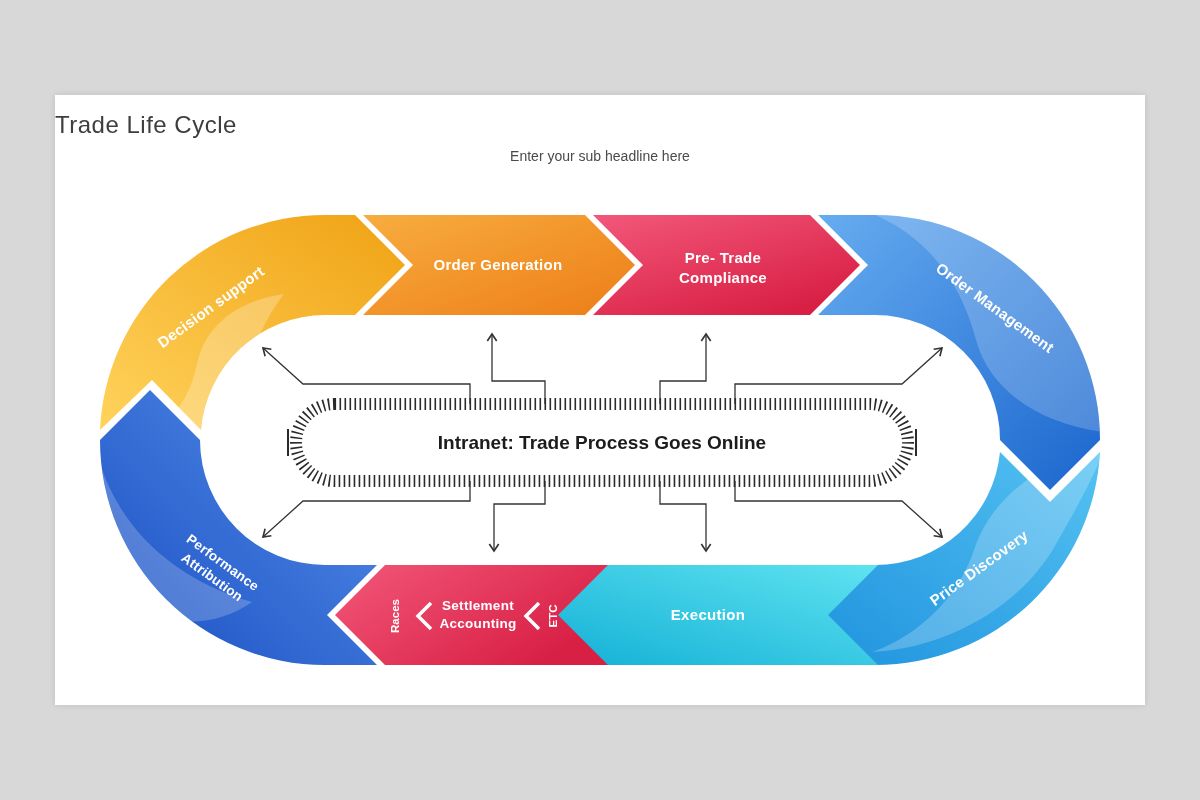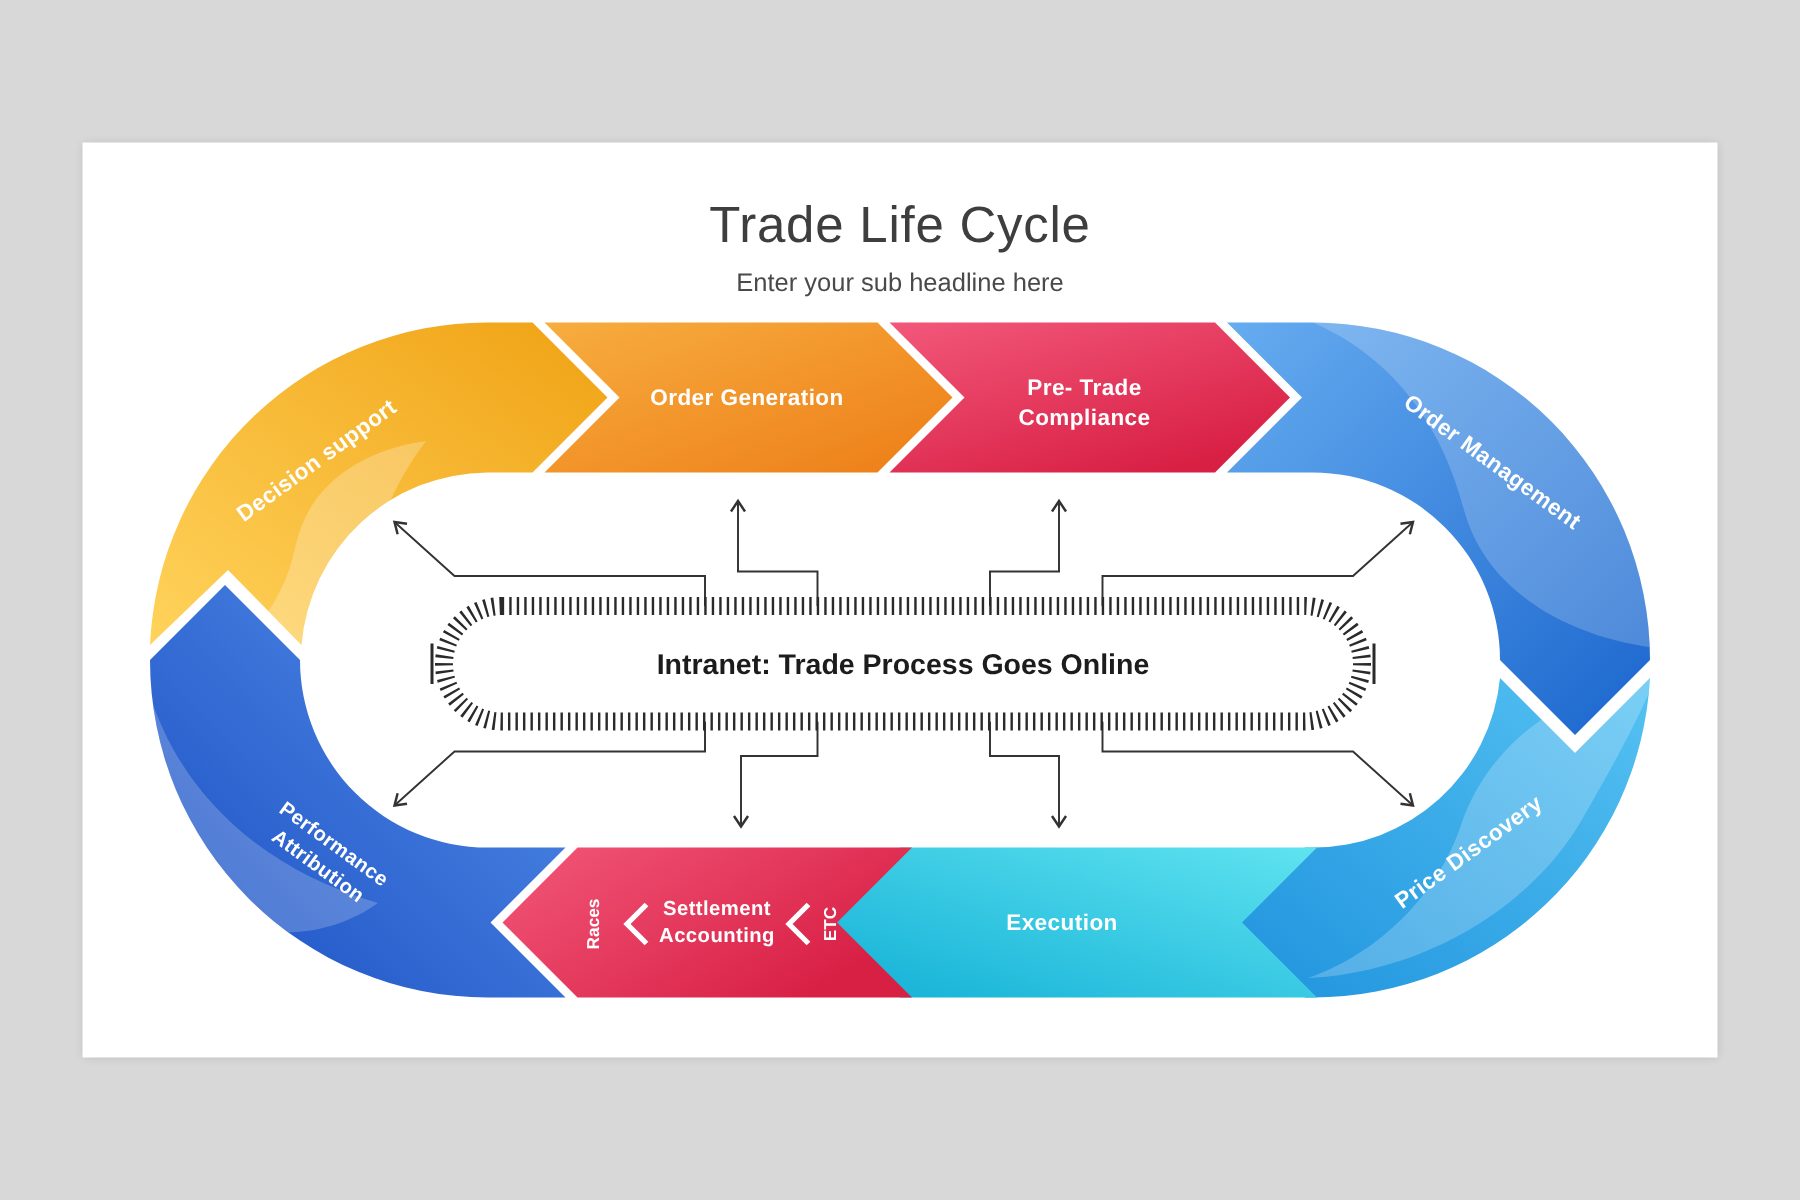--- a/index.html
+++ b/index.html
@@ -1,22 +1,22 @@
 <!DOCTYPE html>
 <html><head>
 <meta charset="utf-8">
 <style>
   html,body{margin:0;padding:0;background:#d8d8d8;}
   .stage{position:relative;width:1200px;height:800px;background:#d8d8d8;overflow:hidden;
          font-family:"Liberation Sans",sans-serif;}
   .slide{position:absolute;left:55px;top:95px;width:1090px;height:610px;background:#fff;
          box-shadow:0 0 6px rgba(0,0,0,.12);}
-  .title{margin:0;padding-top:36px;text-align:center;font-size:34px;font-weight:400;
+  .title{margin:0;padding-top:16px;font-size:24px;font-weight:400;
          color:#3e3e3e;letter-spacing:.5px;}
-  .subtitle{margin-top:9px;text-align:center;font-size:17px;color:#4a4a4a;}
+  .subtitle{margin-top:9px;text-align:center;font-size:14px;color:#4a4a4a;}
   svg.overlay{position:absolute;left:0;top:0;display:block;}
   svg text{font-family:"Liberation Sans",sans-serif;}
   .seg-label{fill:#fff;font-weight:700;font-size:15px;letter-spacing:.3px;text-anchor:middle;}
   .seg-label2{fill:#fff;font-weight:700;font-size:13.5px;letter-spacing:.3px;text-anchor:middle;}
   .seg-label-sm{fill:#fff;font-weight:700;font-size:11.5px;text-anchor:middle;}
   .center-label{fill:#1c1c1c;font-weight:700;font-size:19px;text-anchor:middle;}
 </style>
 </head>
 <body>
 

